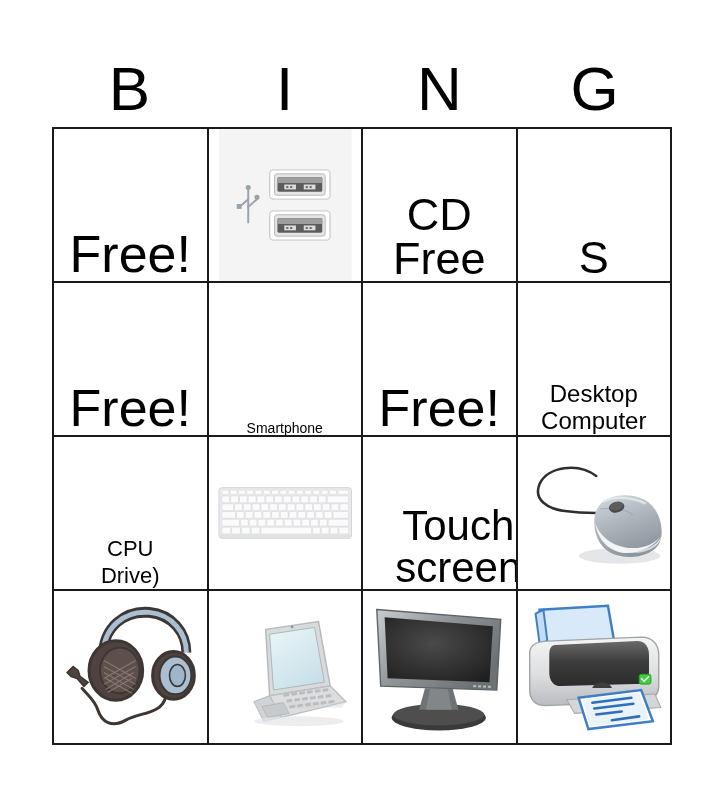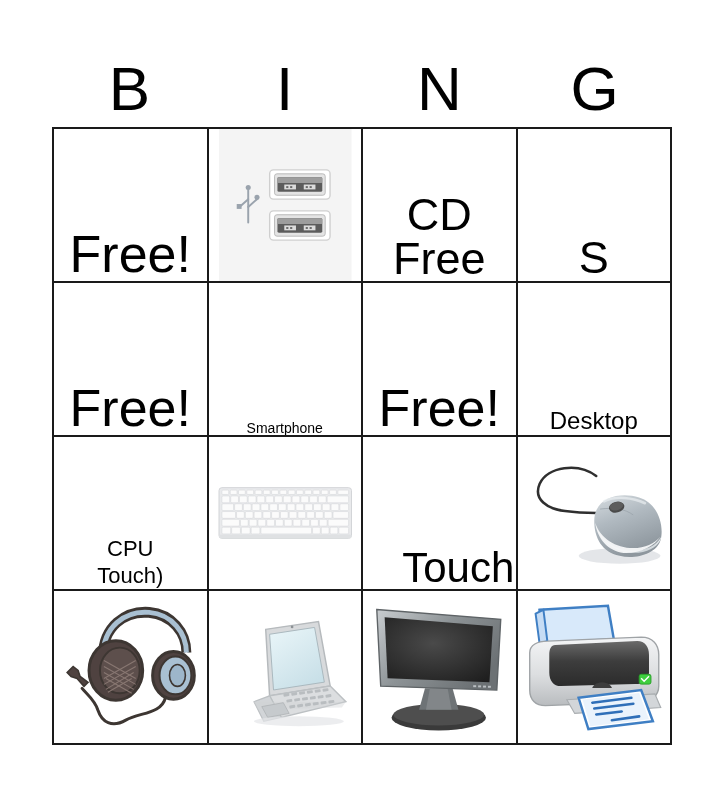--- a/index.html
+++ b/index.html
@@ -172,27 +172,28 @@
       <div class="cell-text t-phone">Smartphone</div>
     </div>
 
     <div class="cell">
       <div class="cell-text t-free">Free!</div>
     </div>
 
     <div class="cell">
       <div class="cell-text t-desk">
         <div>Desktop</div>
+        <div>Computer</div>
       </div>
     </div>
 
     <div class="cell">
       <div class="cell-text t-cpu">
         <div>CPU</div>
-        <div>Touch)</div>
+        <div>Drive)</div>
       </div>
     </div>
 
     <div class="cell">
       <svg class="art" viewBox="0 0 156 156">
         <rect x="0" y="0" width="156" height="156" fill="#ffffff"></rect>
         <g>
           <rect x="10" y="52" width="136" height="52" rx="3" fill="#e9eaec" stroke="#d2d4d7" stroke-width="1"></rect>
 
           <g fill="#fbfbfb" stroke="#d6d8da" stroke-width="0.6">
@@ -280,20 +281,21 @@
             <rect x="133" y="92.5" width="10" height="7" rx="1.2"></rect>
           </g>
           <rect x="10" y="100" width="136" height="4" rx="2" fill="#dfe1e3"></rect>
         </g>
       </svg>
     </div>
 
     <div class="cell">
       <div class="cell-text t-touch">
         <div>Touch</div>
+        <div>screen</div>
       </div>
     </div>
 
     <div class="cell">
       <svg class="art" viewBox="0 0 156 156">
         <rect x="0" y="0" width="156" height="156" fill="#ffffff"></rect>
         <defs>
           <linearGradient id="mouseGrad" x1="0" y1="0" x2="0.4" y2="1">
             <stop offset="0%" stop-color="#d6dce0"></stop>
             <stop offset="45%" stop-color="#b0b9c0"></stop>

